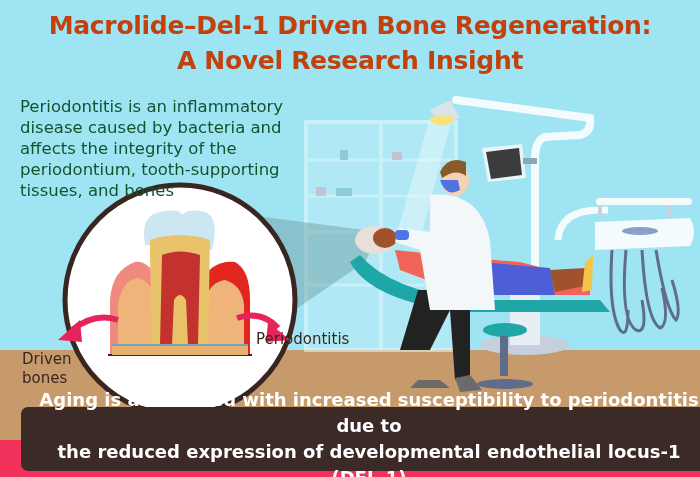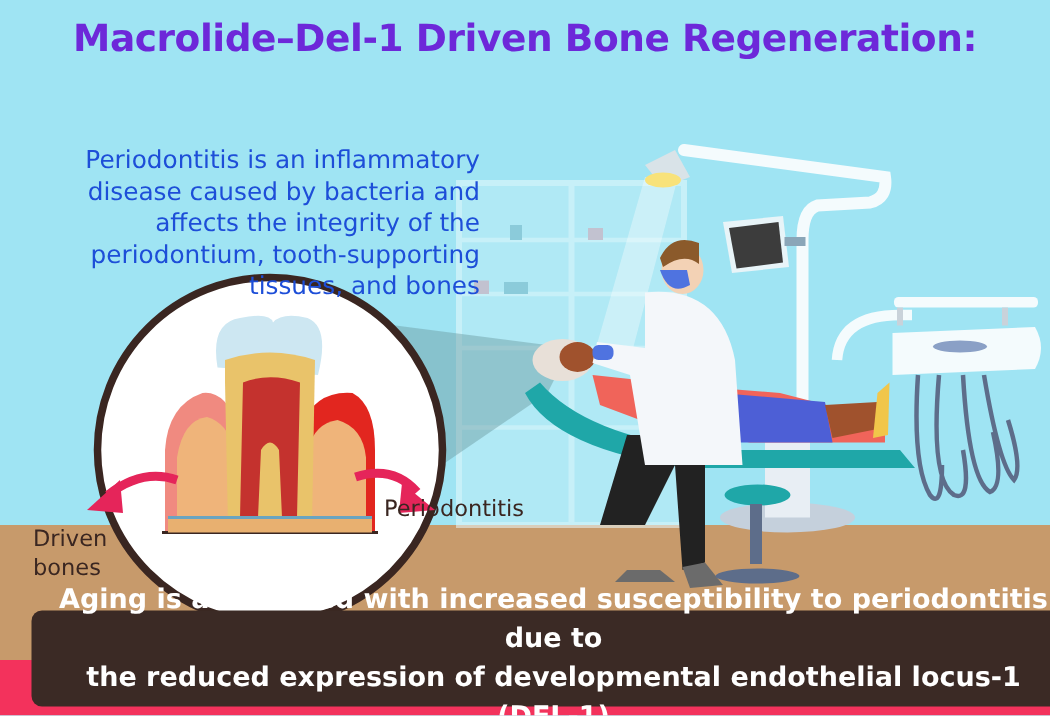--- a/index.html
+++ b/index.html
@@ -1,21 +1,21 @@
 <!DOCTYPE html>
 <html><head>
 <meta charset="utf-8">
 <style>
   html,body{margin:0;padding:0;}
   body{width:700px;height:477px;overflow:hidden;position:relative;font-family:"DejaVu Sans","Liberation Sans",sans-serif;}
   .scene{position:absolute;inset:0;background:#9fe4f3;}
   .floor{position:absolute;left:0;top:350px;width:700px;height:95px;background:#c79a6b;}
   .strip{position:absolute;left:0;top:440px;width:700px;height:37px;background:#f3325c;}
-  .title{position:absolute;left:0;top:8px;width:700px;text-align:center;color:#6d28d9;font-weight:bold;font-size:25px;line-height:35px;letter-spacing:-0.3px;}
-  .intro{position:absolute;left:20px;top:96px;width:300px;color:#1d4ed8;font-size:16.5px;line-height:21px;text-align:right;}
+  .title{position:absolute;left:0;top:8px;width:700px;text-align:center;color:#c2410c;font-weight:bold;font-size:25px;line-height:35px;letter-spacing:-0.3px;}
+  .intro{position:absolute;left:20px;top:96px;width:300px;color:#14532d;font-size:16.5px;line-height:21px;}
   .label{position:absolute;color:#3a2621;font-size:15px;line-height:19px;}
   .caption{position:absolute;left:21px;top:407px;width:696px;height:64px;background:#3b2a25;border-radius:7px;color:#ffffff;font-size:18px;line-height:26px;text-align:center;display:flex;align-items:center;justify-content:center;padding:0 8px;box-sizing:border-box;font-weight:bold;}
   svg{position:absolute;left:0;top:0;}
 </style>
 </head>
 <body>
 
 <div class="scene"></div>
 <div class="floor"></div>
 <div class="strip"></div>
@@ -110,20 +110,21 @@
   </g>
 
   <path d="M118 320 Q95 312 72 330" fill="none" stroke="#e5255a" stroke-width="6"></path>
   <polygon points="58,340 80,320 82,342" fill="#e5255a"></polygon>
   <path d="M237 318 Q262 310 278 328" fill="none" stroke="#e5255a" stroke-width="6"></path>
   <polygon points="290,340 268,322 266,342" fill="#e5255a"></polygon>
 </svg>
 
 <div class="title">
   <div>Macrolide–Del-1 Driven Bone Regeneration:</div>
+  <div>A Novel Research Insight</div>
 </div>
 
 <div class="intro">Periodontitis is an inflammatory disease caused by bacteria and affects the integrity of the periodontium, tooth-supporting tissues, and bones</div>
 
 <div class="label" style="left:22px;top:350px;">
   <div>Driven</div>
   <div>bones</div>
 </div>
 <div class="label" style="left:256px;top:330px;">Periodontitis</div>
 

